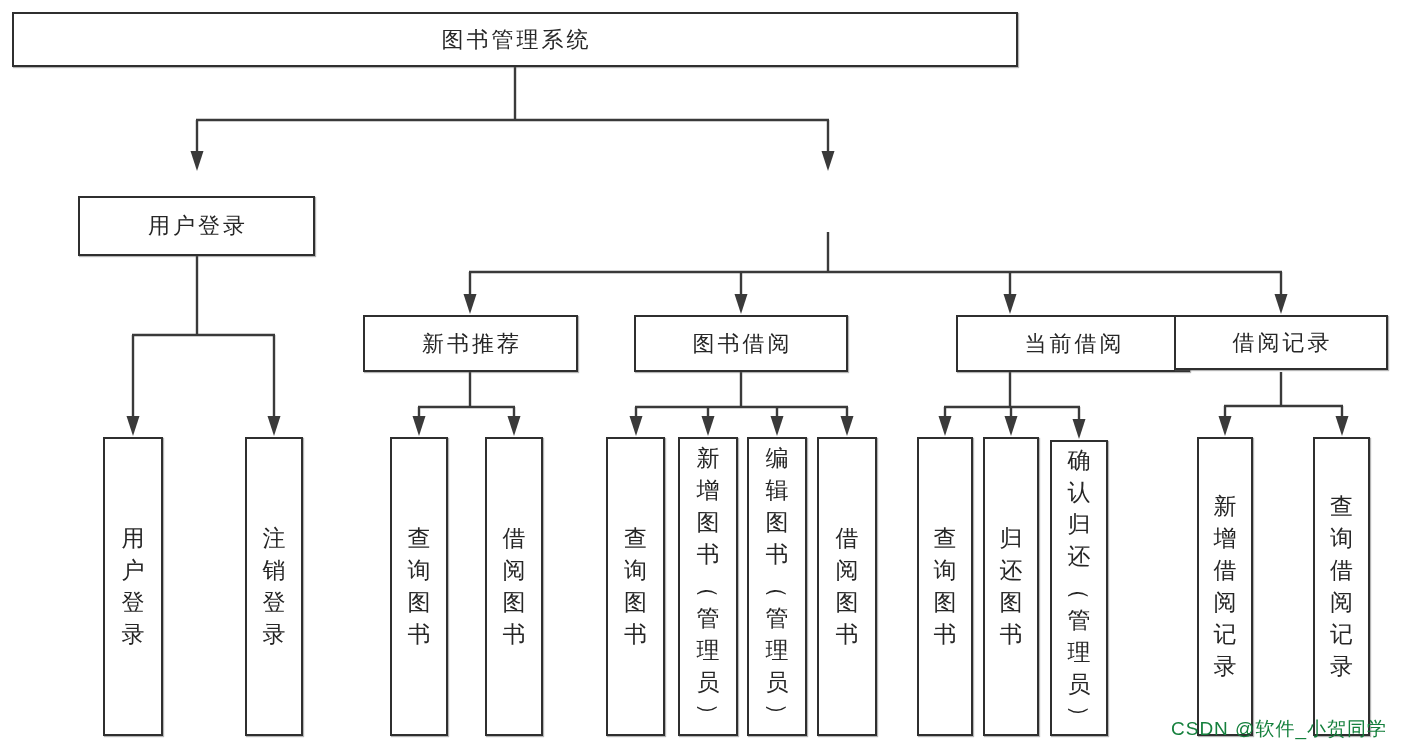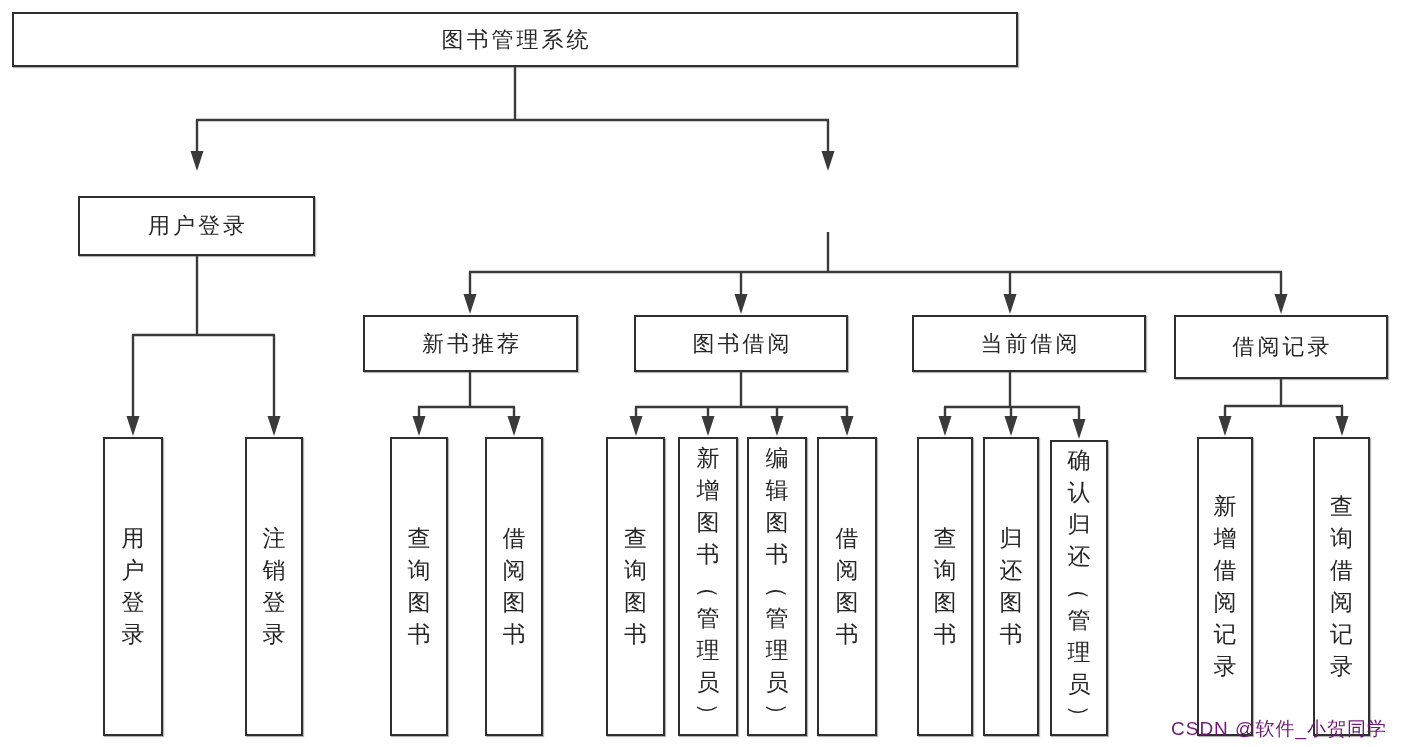--- a/index.html
+++ b/index.html
@@ -43,21 +43,21 @@
     line-height: 1;
   }
   .node.v .vchar { display: block; line-height: 1; }
   .node.v .vchar.rot { transform: rotate(90deg); }
   .watermark {
     position: absolute;
     left: 1171px;
     top: 716px;
     z-index: 3;
     font-size: 19px;
-    color: #701a75;
+    color: #15803d;
     letter-spacing: 1px;
     white-space: nowrap;
   }
 </style>
 </head>
 <body>
 
 <div class="canvas">
 
   <svg class="connectors" xmlns="http://www.w3.org/2000/svg">
@@ -122,24 +122,24 @@
   <div class="node h" style="left:78px; top:172px; width:237px; height:60px;margin-top:24px;">
     <span>用户登录</span>
   </div>
 
   <div class="node h" style="left:363px; top:315px; width:215px; height:57px;">
     <span>新书推荐</span>
   </div>
   <div class="node h" style="left:634px; top:315px; width:214px; height:57px;">
     <span>图书借阅</span>
   </div>
-  <div class="node h" style="left:912px; top:315px; width:234px; height:57px;">
+  <div class="node h" style="left:956px; top:315px; width:234px; height:57px;">
     <span>当前借阅</span>
   </div>
-  <div class="node h" style="left:1174px; top:315px; width:214px; height:64px;">
+  <div class="node h" style="left:1174px; top:315px; width:214px; height:55px;">
     <span>借阅记录</span>
   </div>
 
   <div class="node v" style="left:103px; top:437px; width:60px; height:299px;">
       <span class="vchar">用</span>
       <span class="vchar">户</span>
       <span class="vchar">登</span>
       <span class="vchar">录</span>
     </div>
   <div class="node v" style="left:245px; top:437px; width:58px; height:299px;">

